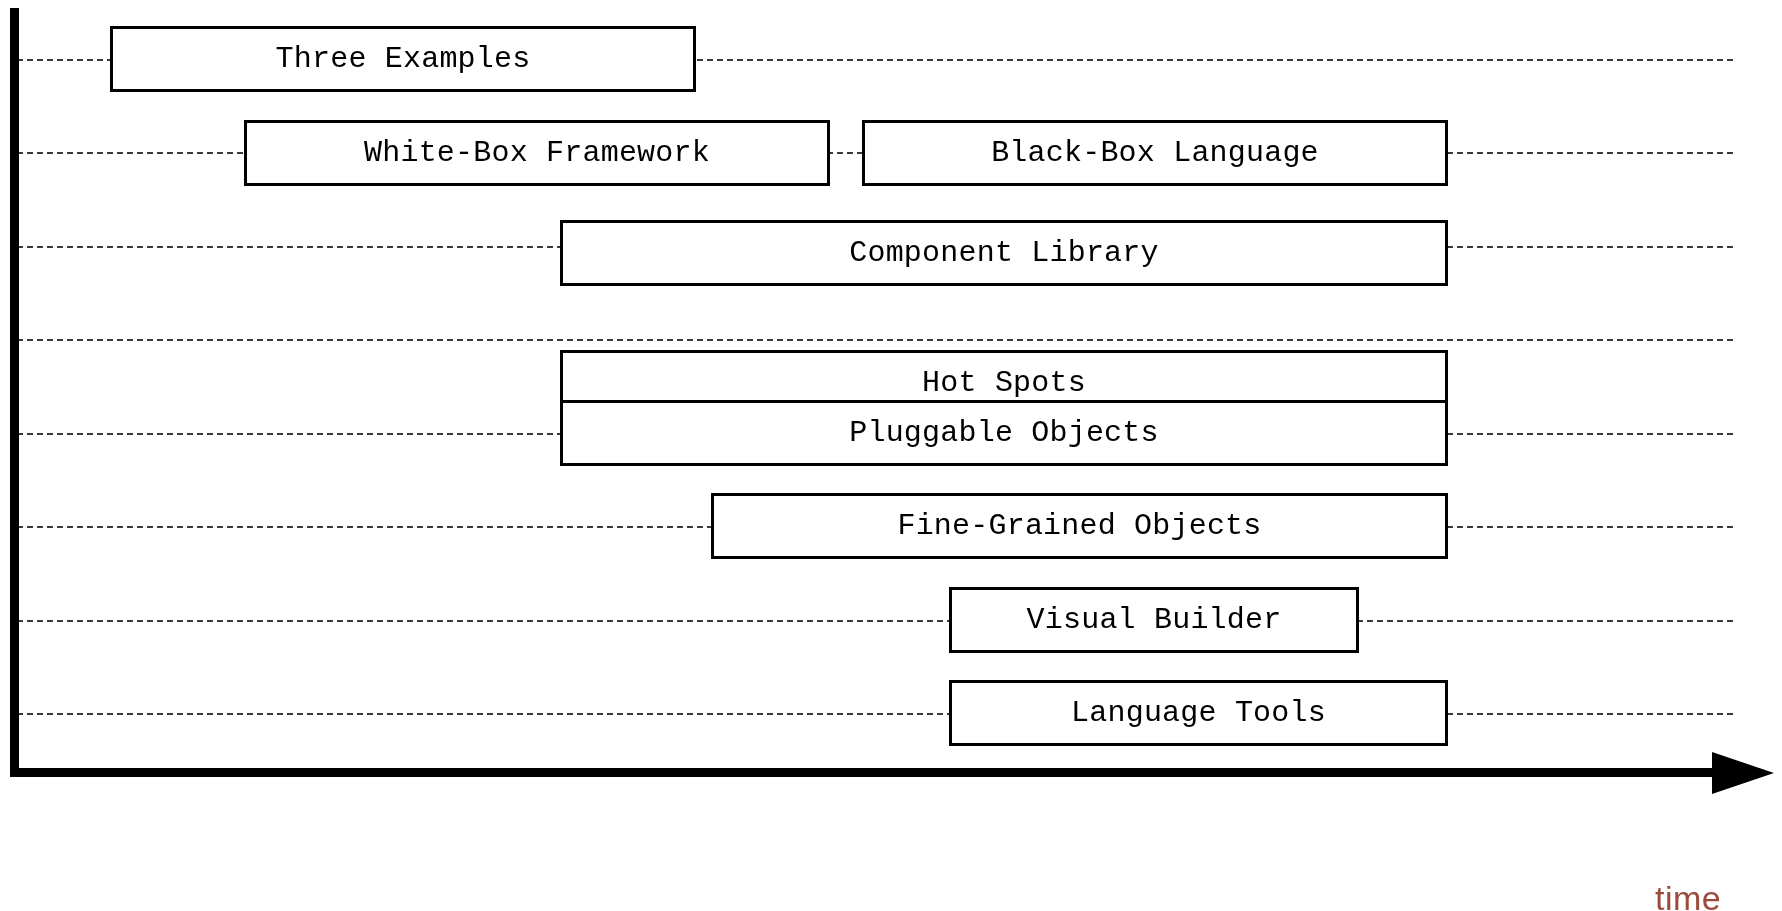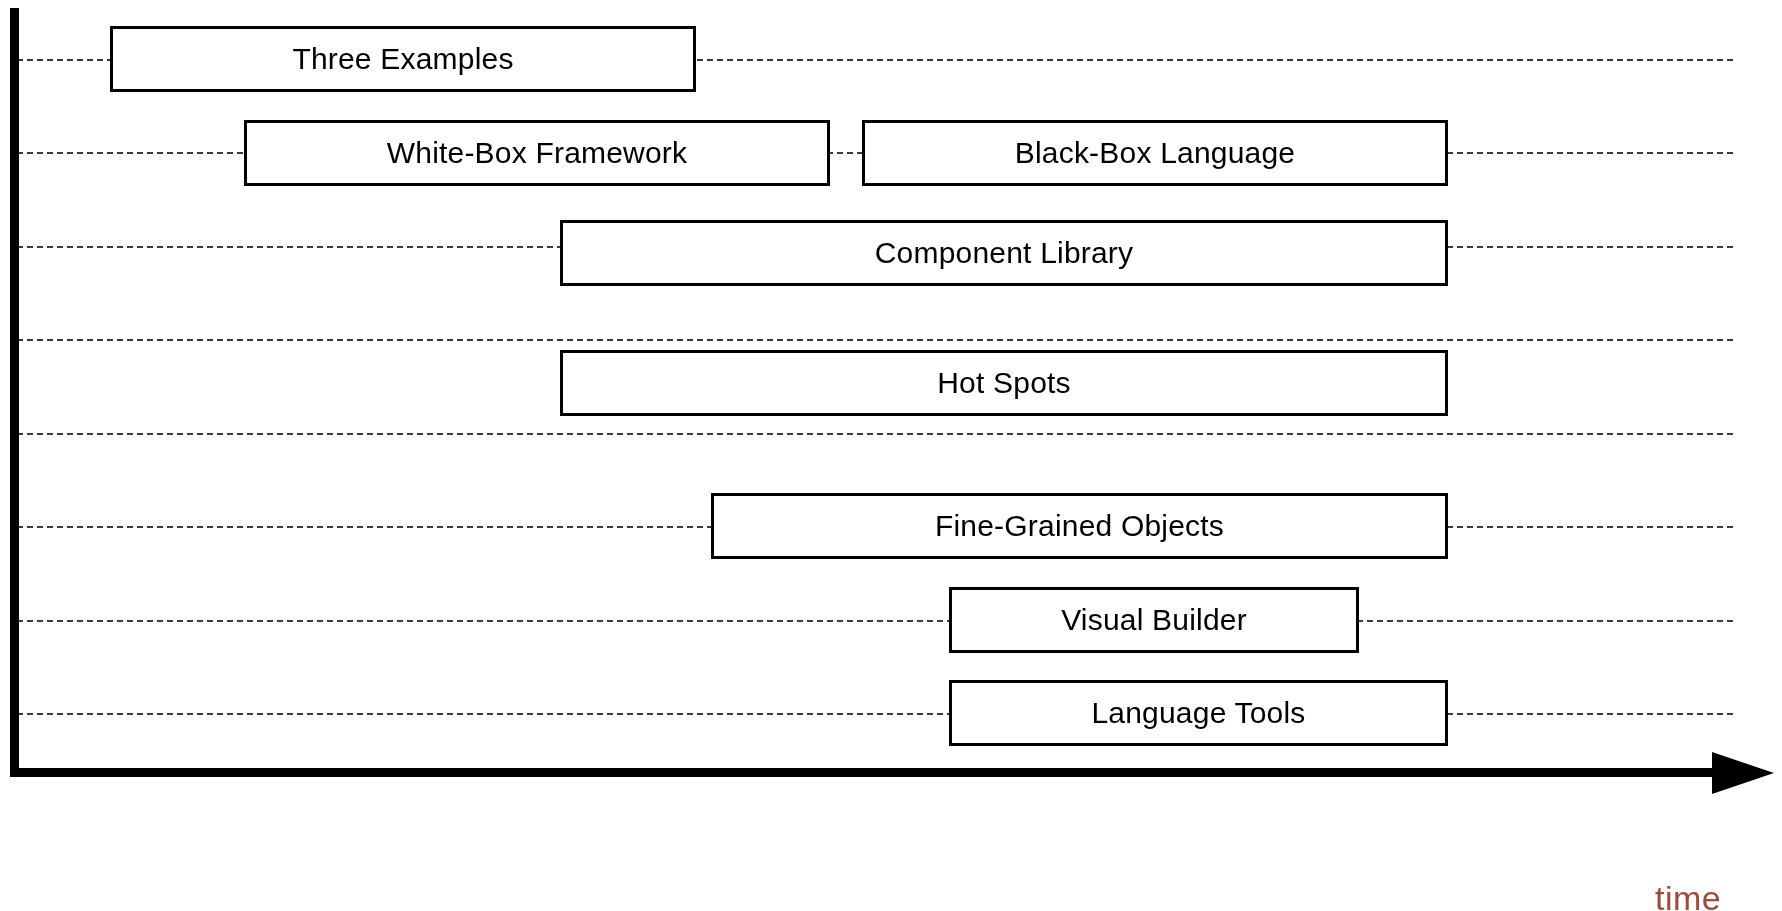--- a/index.html
+++ b/index.html
@@ -69,21 +69,21 @@
   .tbox {
     position: absolute;
     box-sizing: border-box;
     border: 3px solid #000000;
     background: #ffffff;
     display: flex;
     align-items: center;
     justify-content: center;
   }
   .tbox-label {
-    font-family: Liberation Sans, sans-serif;
+    font-family: Liberation Mono, monospace;
     font-size: 30px;
     color: #000000;
     letter-spacing: 0.2px;
     white-space: nowrap;
     line-height: 1;
   }
 </style>
 </head>
 <body>
 
@@ -110,20 +110,23 @@
   </div>
 
   <div class="tbox" style="left:560px;top:213px;width:888px;height:66px;margin-top:7px;">
     <span class="tbox-label">Component Library</span>
   </div>
 
   <div class="tbox" style="left:560px;top:306px;width:888px;height:66px;margin-top:44px;">
     <span class="tbox-label">Hot Spots</span>
   </div>
 
+  <div class="tbox" style="left:560px;top:400px;width:888px;height:66px;">
+    <span class="tbox-label">Pluggable Objects</span>
+  </div>
 
   <div class="tbox" style="left:711px;top:493px;width:737px;height:66px;">
     <span class="tbox-label">Fine-Grained Objects</span>
   </div>
 
   <div class="tbox" style="left:949px;top:587px;width:410px;height:66px;">
     <span class="tbox-label">Visual Builder</span>
   </div>
 
   <div class="tbox" style="left:949px;top:680px;width:499px;height:66px;">

